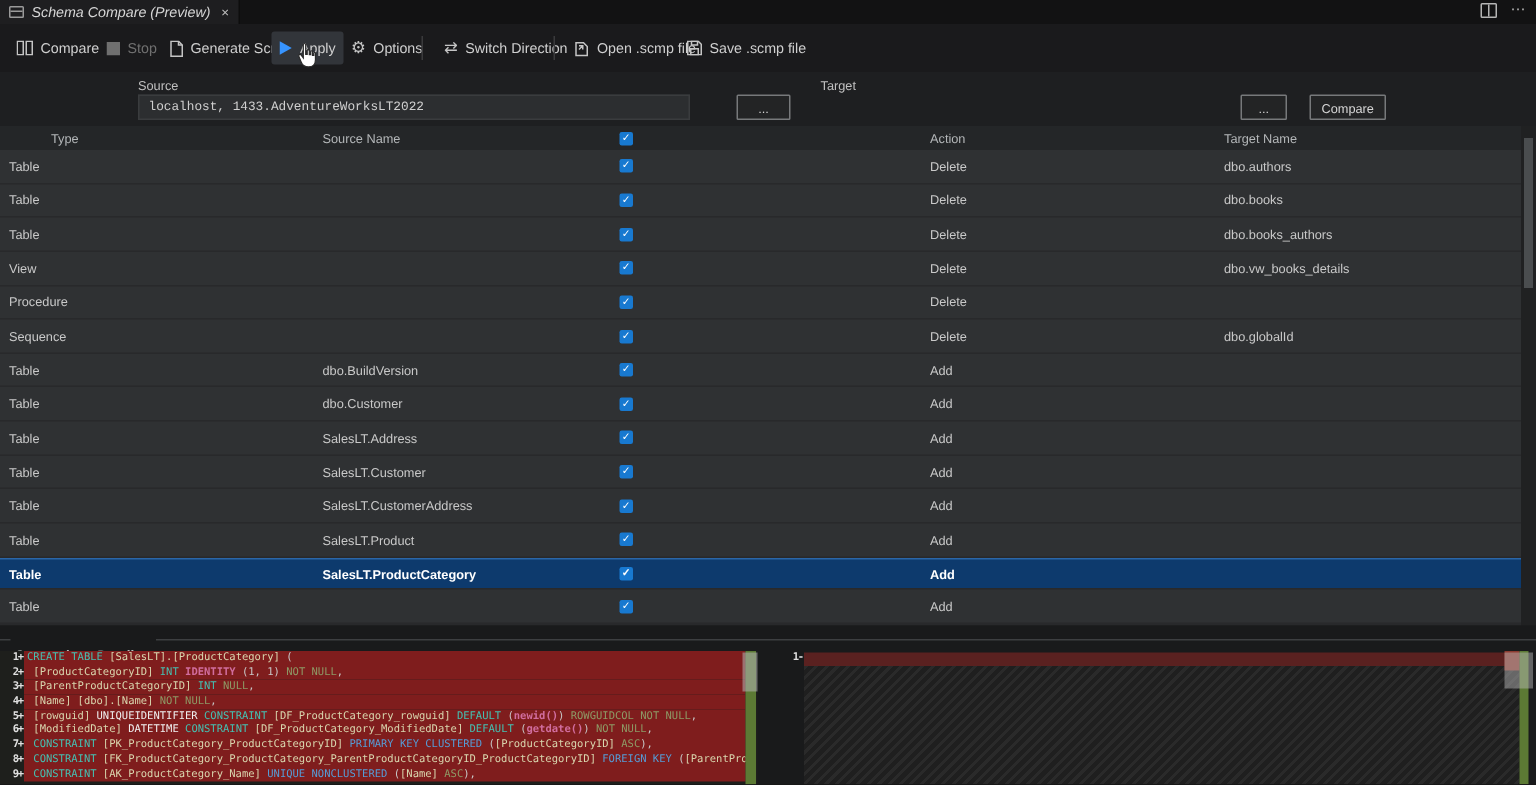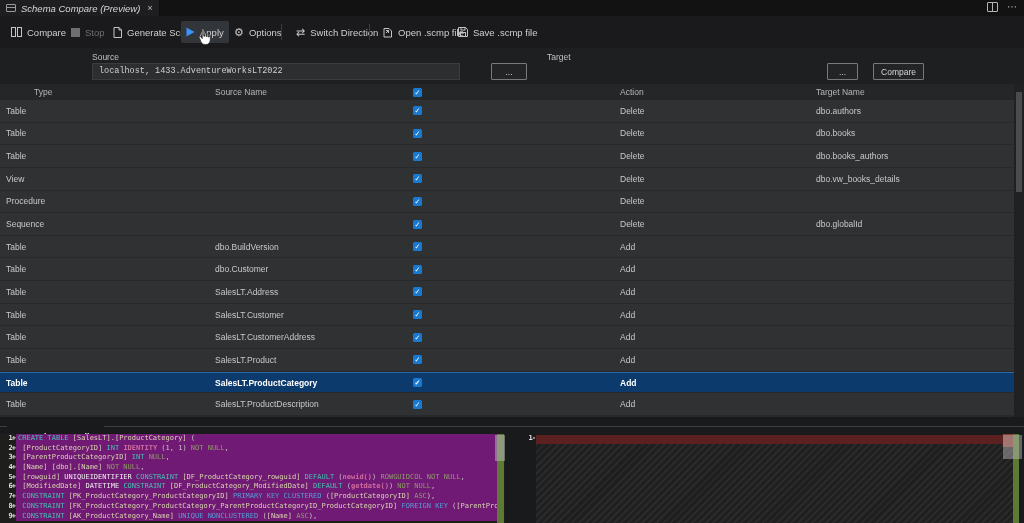--- a/index.html
+++ b/index.html
@@ -64,21 +64,21 @@
   
   #details { position:absolute; left:0; top:417px; width:1024px; height:106px; background:#191a1b; }
   #details-header { position:absolute; left:0; top:1px; width:1024px; height:15px; }
   #details-header .line { position:absolute; top:8px; height:1px; background:#3d3f41; }
   #details-title { position:absolute; left:10px; top:14px; font-size:9px; font-weight:bold; color:#e8e8e8; }
   
   #diff { position:absolute; left:0; top:17px; width:1024px; height:89px; font-family:"DejaVu Sans Mono", monospace; font-size:7px; }
   #diff-left { position:absolute; left:0; top:0; width:505px; height:89px; overflow:hidden; background:#1e1f1c; }
   .code-line { position:relative; height:9.7px; line-height:9.7px; white-space:pre; }
   .code-line .gut { position:absolute; left:0; top:0; width:15px; text-align:right; color:#e0e0e0; font-weight:bold; letter-spacing:-1px; }
-  .code-line .body { position:absolute; left:16px; top:0; width:481px; overflow:hidden; background:#701a75; padding-left:2px; }
+  .code-line .body { position:absolute; left:16px; top:0; width:481px; overflow:hidden; background:#7f1d1d; padding-left:2px; }
   .tok-kw { color:#45c0b2; } .tok-kb { color:#569cd6; } .tok-id { color:#d9d6ae; }
   .tok-wh { color:#efefef;margin-top:12px; } .tok-fn { color:#d16d9e; font-weight:bold; } .tok-dm { color:#8e9a66; } .tok-pl { color:#c8c8c8; }
   #left-ruler { position:absolute; left:497px; top:0; width:7px; height:89px; background:#5c7a34; }
   #left-thumb { position:absolute; left:495px; top:1px; width:10px; height:26px; background:rgba(180,180,180,0.55); }
   #diff-right { position:absolute; left:514px; top:0; width:510px; height:89px; overflow:hidden; }
   #diff-right .gut-r { position:absolute; left:7px; top:0; width:14px; text-align:right; color:#e0e0e0; font-weight:bold; letter-spacing:-1px; height:9.7px; line-height:9.7px; }
   #del-line { position:absolute; left:22px; top:0.5px; width:477px; height:9.5px; background:#5a2120; }
   #hatch {
     position:absolute; left:22px; top:10px; width:477px; height:79px;
     background:repeating-linear-gradient(135deg, #2a2a2a 0 2px, #1f1f1f 2px 5px);
@@ -275,21 +275,20 @@
       </div>
       <div class="grow selected">
         <div class="gcell cell-type">Table</div>
         <div class="gcell cell-source">SalesLT.ProductCategory</div>
         <span class="checkbox">✓</span>
         <div class="gcell cell-action">Add</div>
         <div class="gcell cell-target"></div>
       </div>
       <div class="grow">
         <div class="gcell cell-type">Table</div>
-        <div class="gcell cell-source">SalesLT.ProductDescription</div>
         <span class="checkbox">✓</span>
         <div class="gcell cell-action">Add</div>
         <div class="gcell cell-target"></div>
       </div>
     </div>
 
   <div id="grid-scroll">
     <div class="thumb"></div>
   </div>
 

